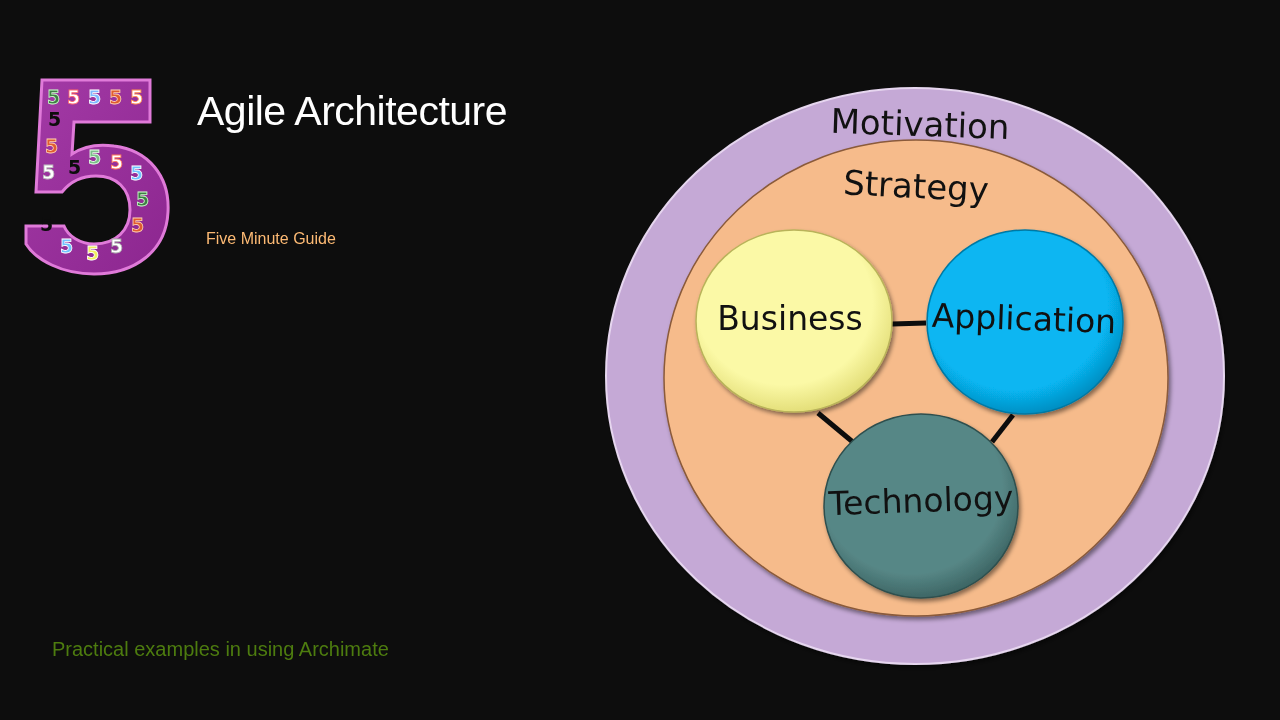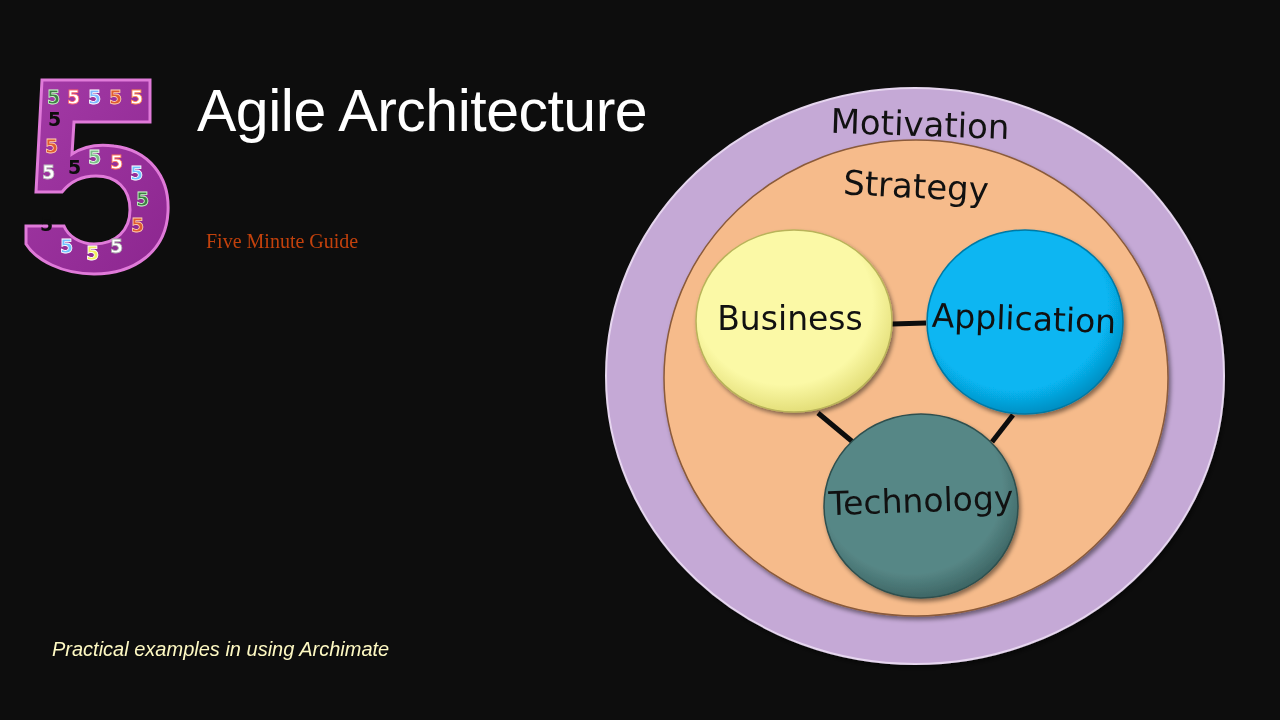--- a/index.html
+++ b/index.html
@@ -11,34 +11,33 @@
     }
     .slide { position: absolute; inset: 0; }
 
     
     .logo { position: absolute; left: 22px; top: 76px; width: 150px; height: 200px; }
     .logo svg { width: 100%; height: 100%; }
 
     
     .title {
       position: absolute; left: 197px; top: 76px;
-      color: #ffffff; font-size: 59px; line-height: 70px;
+      color: #ffffff; font-size: 41px; line-height: 70px;
       font-family: "Liberation Sans", sans-serif; font-weight: normal;
       letter-spacing: -0.5px; margin: 0;
     }
     .subtitle {
       position: absolute; left: 206px; top: 230px;
-      color: #c2410c; font-size: 20px;
-      font-family: Liberation Serif, serif;
+      color: #fdba74; font-size: 16px;
+      font-family: Liberation Sans, sans-serif;
     }
     .footer-text {
       position: absolute; left: 52px; top: 638px;
-      color: #fef9c3; font-size: 20px;
+      color: #4d7c0f; font-size: 20px;
       font-family: "Liberation Sans", sans-serif;
-      font-style: italic;
     }
 
     
     .diagram { position: absolute; left: 0; top: 0; width: 1280px; height: 720px; }
     .diagram svg { width: 100%; height: 100%; }
     .dlabel { font-family: "DejaVu Sans", sans-serif; fill: #111; }
   </style>
 </head>
 <body>
 

